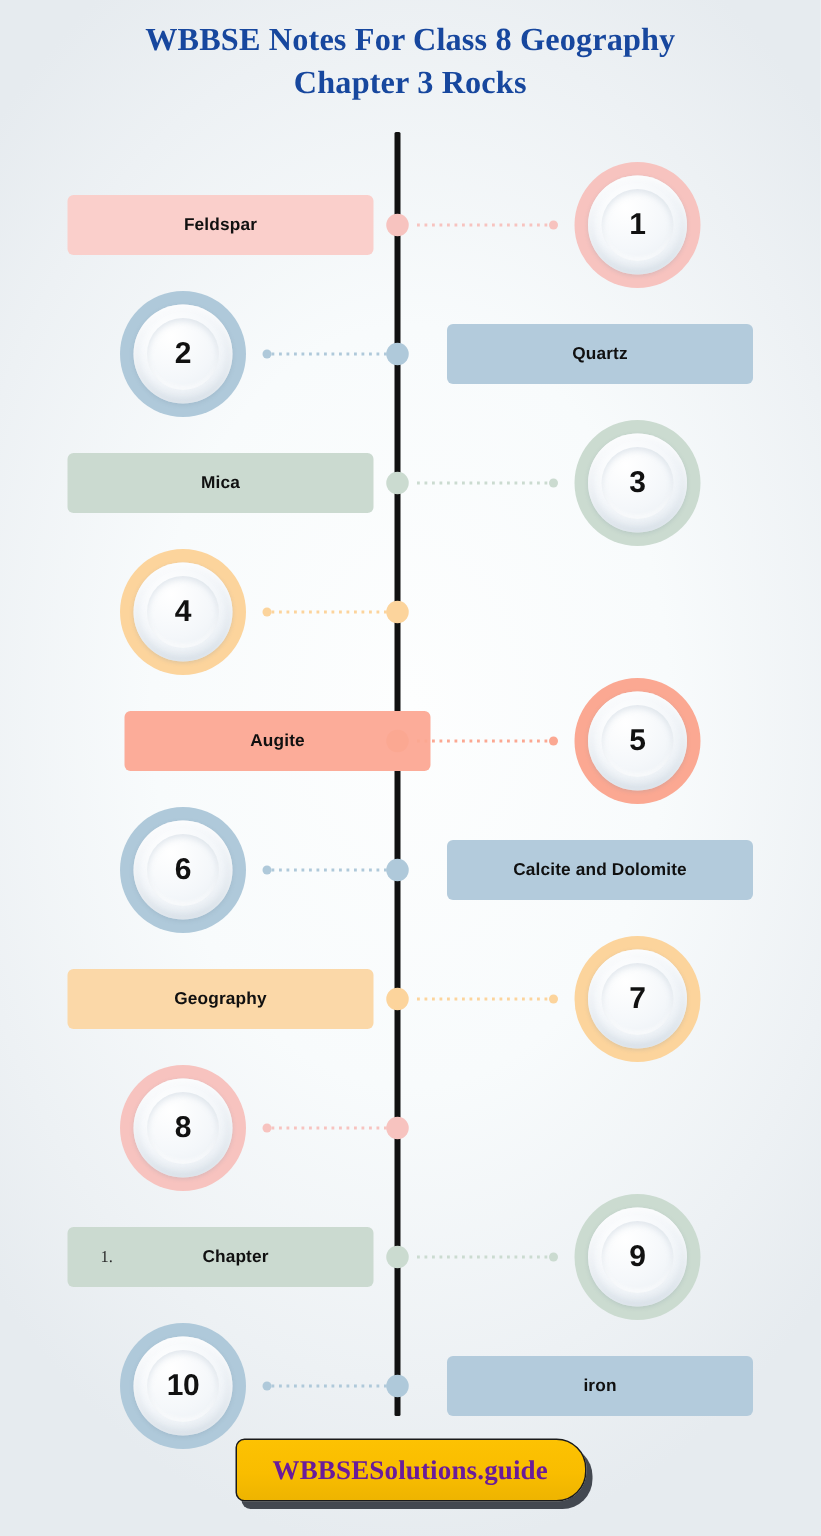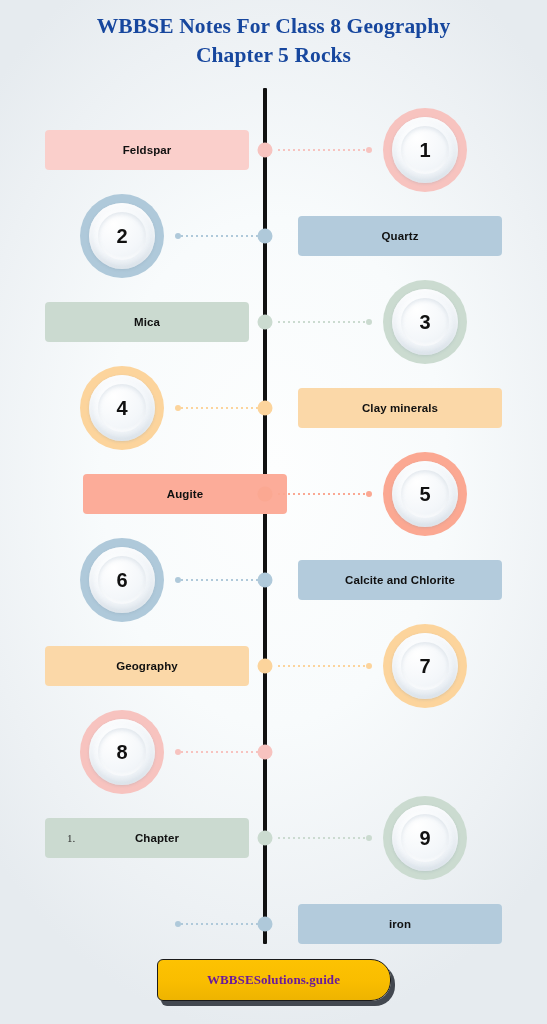--- a/index.html
+++ b/index.html
@@ -182,33 +182,33 @@
     border: 1px solid #1a1a1a;
     border-radius: 6px 20px 20px 6px;
     box-shadow: 4px 5px 0 rgba(20,25,35,.78);
     display: flex;
     align-items: center;
     justify-content: center;
   }
   .footer-badge-text {
     font-family: "Liberation Serif", serif;
     font-weight: bold;
-    font-size: 13px;
+    font-size: 18px;
     color: #6a1b9a;
     letter-spacing: .1px;
   }
 </style>
 </head>
 <body>
 
 <div class="poster">
 
   <div class="title-block">
     <div class="title-line">WBBSE Notes For Class 8 Geography</div>
-    <div class="title-line">Chapter 5 Rocks</div>
+    <div class="title-line">Chapter 3 Rocks</div>
   </div>
 
   <div class="spine"></div>
 
   <div id="rows-container">
       <div class="row" style="top: 104px;">
         <div class="pill left" style="background: rgb(250, 207, 203);">
           <span class="pill-text">Feldspar</span>
         </div>
         <div class="medallion right" style="background: rgb(247, 195, 191);">
@@ -243,23 +243,20 @@
           <div class="disc">
             <span class="num">3</span>
           </div>
         </div>
         <div class="spine-dot" style="background: rgb(203, 219, 208);"></div>
         <div class="dotline to-right" style="background-image: linear-gradient(to right, rgb(203, 219, 208) 0px, rgb(203, 219, 208) 2px, rgba(0, 0, 0, 0) 2px, rgba(0, 0, 0, 0) 5px);">
           <span class="endcap" style="background: rgb(203, 219, 208);"></span>
         </div>
       </div>
       <div class="row" style="top: 362px;">
-        <div class="pill right" style="background: rgb(251, 216, 168);">
-          <span class="pill-text">Clay minerals</span>
-        </div>
         <div class="medallion left" style="background: rgb(252, 212, 156);">
           <div class="disc">
             <span class="num">4</span>
           </div>
         </div>
         <div class="spine-dot" style="background: rgb(252, 212, 156);"></div>
         <div class="dotline to-left" style="background-image: linear-gradient(to right, rgb(252, 212, 156) 0px, rgb(252, 212, 156) 2px, rgba(0, 0, 0, 0) 2px, rgba(0, 0, 0, 0) 5px);">
           <span class="endcap" style="background: rgb(252, 212, 156);"></span>
         </div>
       </div>
@@ -272,21 +269,21 @@
             <span class="num">5</span>
           </div>
         </div>
         <div class="spine-dot" style="background: rgb(251, 168, 146);"></div>
         <div class="dotline to-right" style="background-image: linear-gradient(to right, rgb(251, 168, 146) 0px, rgb(251, 168, 146) 2px, rgba(0, 0, 0, 0) 2px, rgba(0, 0, 0, 0) 5px);">
           <span class="endcap" style="background: rgb(251, 168, 146);"></span>
         </div>
       </div>
       <div class="row" style="top: 534px;">
         <div class="pill right" style="background: rgb(179, 203, 220);">
-          <span class="pill-text">Calcite and Chlorite</span>
+          <span class="pill-text">Calcite and Dolomite</span>
         </div>
         <div class="medallion left" style="background: rgb(175, 201, 218);">
           <div class="disc">
             <span class="num">6</span>
           </div>
         </div>
         <div class="spine-dot" style="background: rgb(175, 201, 218);"></div>
         <div class="dotline to-left" style="background-image: linear-gradient(to right, rgb(175, 201, 218) 0px, rgb(175, 201, 218) 2px, rgba(0, 0, 0, 0) 2px, rgba(0, 0, 0, 0) 5px);">
           <span class="endcap" style="background: rgb(175, 201, 218);"></span>
         </div>
@@ -328,20 +325,25 @@
         </div>
         <div class="spine-dot" style="background: rgb(203, 219, 208);"></div>
         <div class="dotline to-right" style="background-image: linear-gradient(to right, rgb(203, 219, 208) 0px, rgb(203, 219, 208) 2px, rgba(0, 0, 0, 0) 2px, rgba(0, 0, 0, 0) 5px);">
           <span class="endcap" style="background: rgb(203, 219, 208);"></span>
         </div>
       </div>
       <div class="row" style="top: 878px;">
         <div class="pill right" style="background: rgb(179, 203, 220);">
           <span class="pill-text">iron</span>
         </div>
+        <div class="medallion left" style="background: rgb(175, 201, 218);">
+          <div class="disc">
+            <span class="num">10</span>
+          </div>
+        </div>
         <div class="spine-dot" style="background: rgb(175, 201, 218);"></div>
         <div class="dotline to-left" style="background-image: linear-gradient(to right, rgb(175, 201, 218) 0px, rgb(175, 201, 218) 2px, rgba(0, 0, 0, 0) 2px, rgba(0, 0, 0, 0) 5px);">
           <span class="endcap" style="background: rgb(175, 201, 218);"></span>
         </div>
       </div>
     </div>
 
   <div class="footer-badge">
     <span class="footer-badge-text">WBBSESolutions.guide</span>
   </div>

